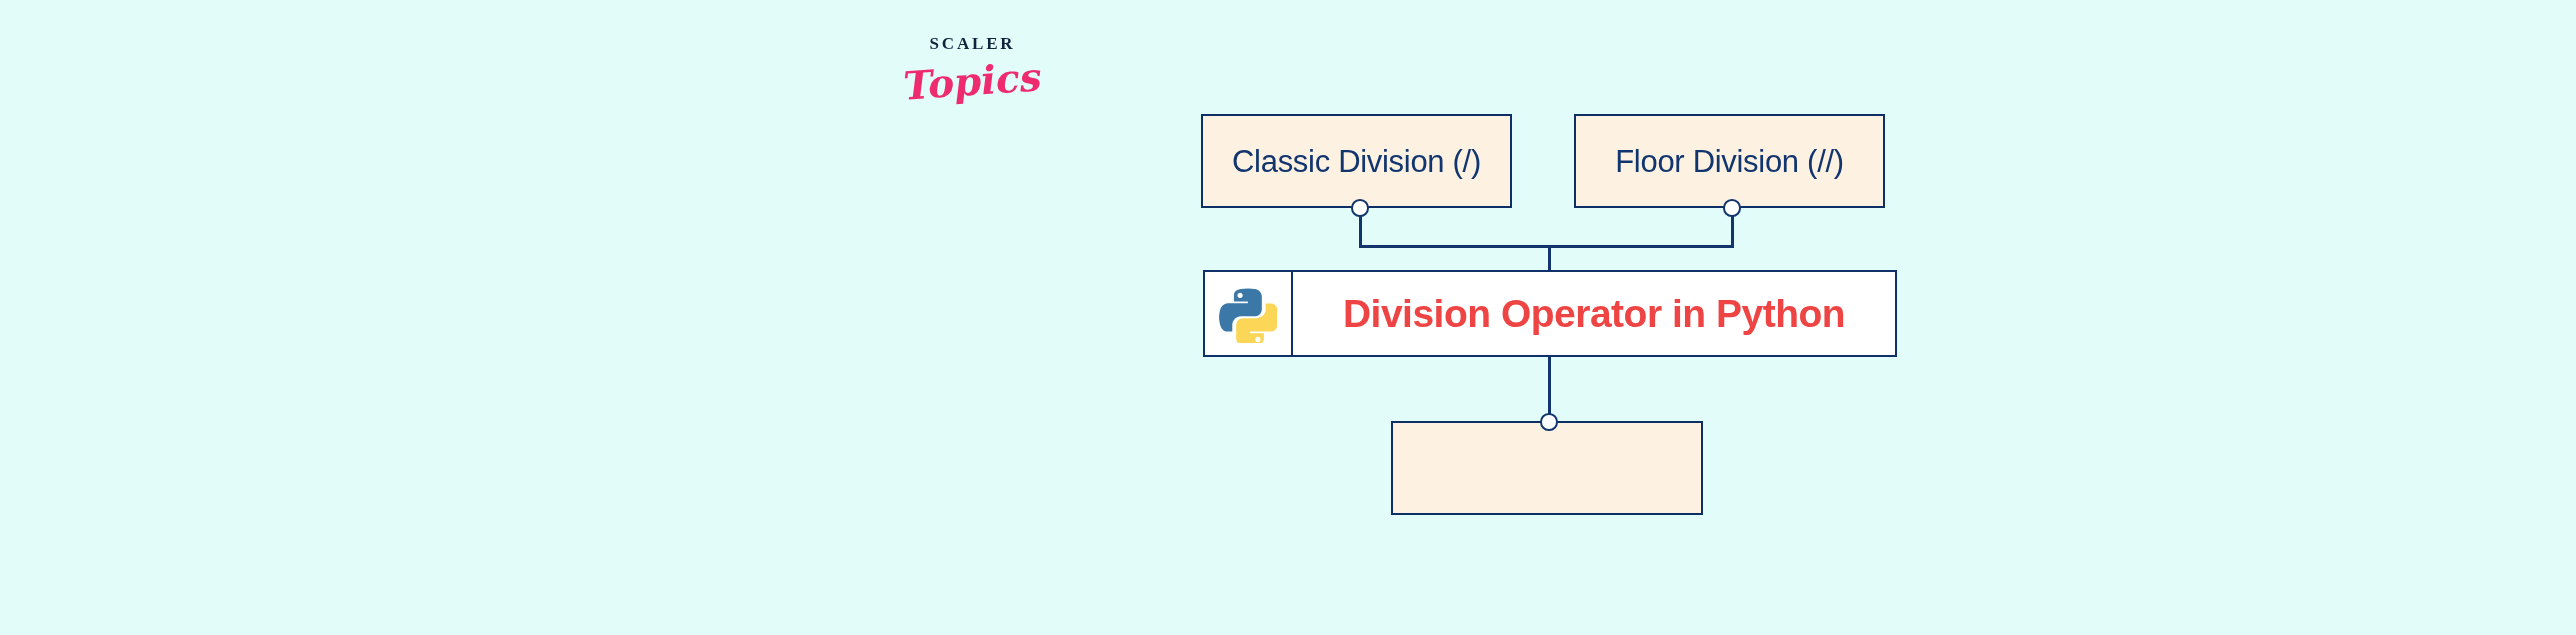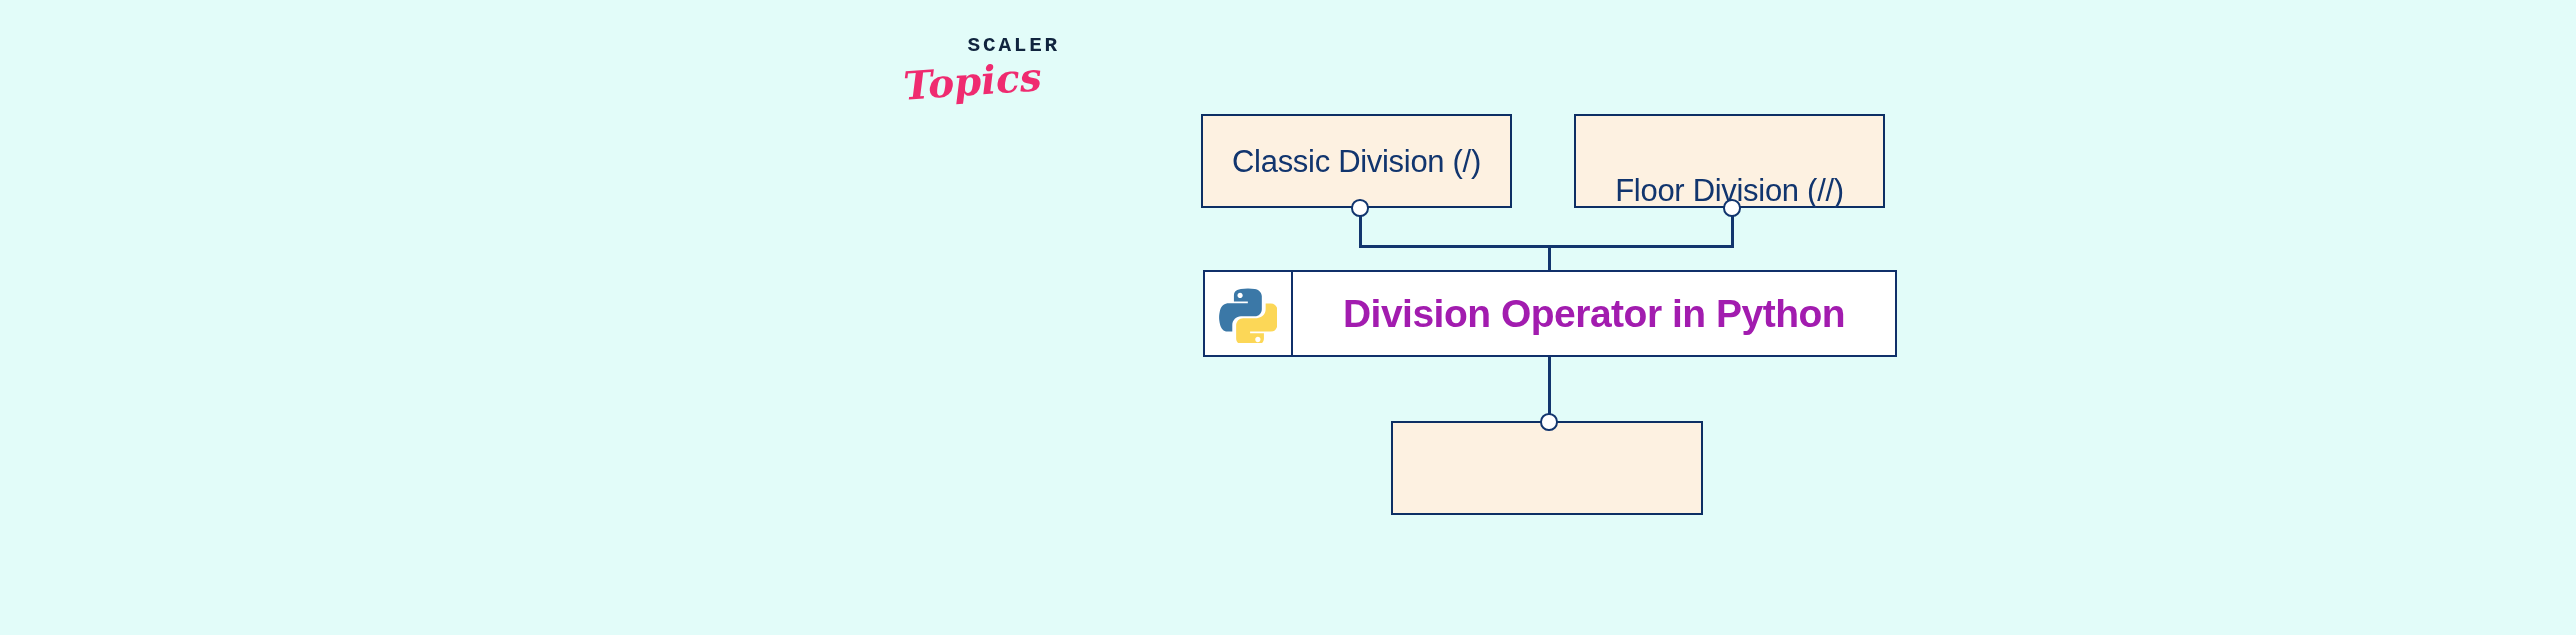--- a/index.html
+++ b/index.html
@@ -29,26 +29,26 @@
     left: 885px;
     top: 35px;
     width: 175px;
     height: 103px;
   }
   #brand-wordmark {
     position: absolute;
     left: 0;
     top: 0;
     width: 175px;
-    font-family: Liberation Mono, monospace;
+    font-family: Liberation Serif, serif;
     font-weight: bold;
-    font-size: 21px;
+    font-size: 17px;
     letter-spacing: 2.8px;
     color: #10243e;
-    text-align: right;
+    text-align: center;
     line-height: 1;
     white-space: nowrap;
   }
   #brand-script {
     position: absolute;
     left: 0;
     top: 27px;
     width: 175px;
     text-align: center;
     font-family: "DejaVu Serif", serif;
@@ -96,21 +96,20 @@
     top: 114px;
     width: 311px;
     height: 94px;
   }
   
   #box-floor {
     left: 1574px;
     top: 114px;
     width: 311px;
     height: 94px;
-    align-items: flex-end;
   }
   
   #box-modulo {
     left: 1391px;
     top: 421px;
     width: 312px;
     height: 94px;
   }
 
   
@@ -150,21 +149,21 @@
     height: 58px;
   }
   #main-title-cell {
     flex: 1 1 auto;
     display: flex;
     align-items: center;
     justify-content: center;
     background: #ffffff;
   }
   #main-title {
-    color: #a21caf;
+    color: #ef4444;
     font-family: "Liberation Sans", sans-serif;
     font-weight: bold;
     font-size: 39px;
     line-height: 1;
     letter-spacing: -0.5px;
     white-space: nowrap;
   }
 
   
   .conn-line {

